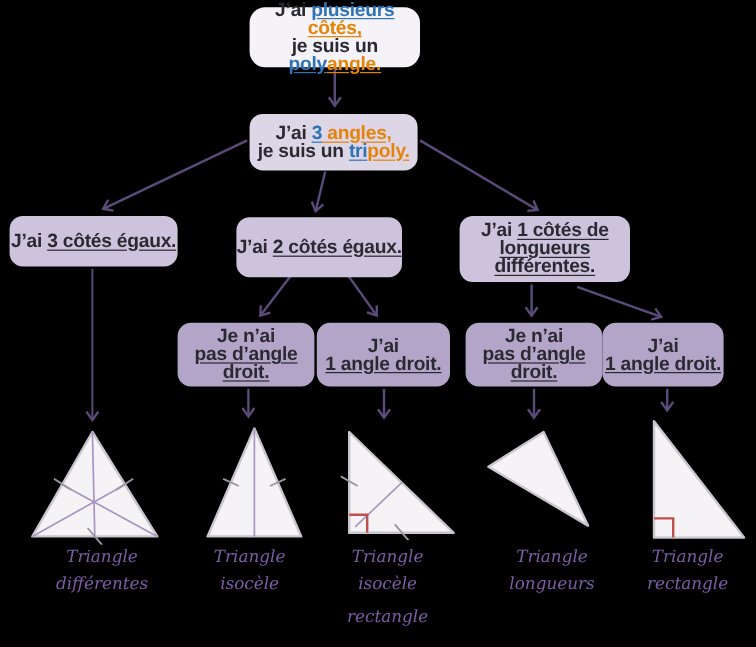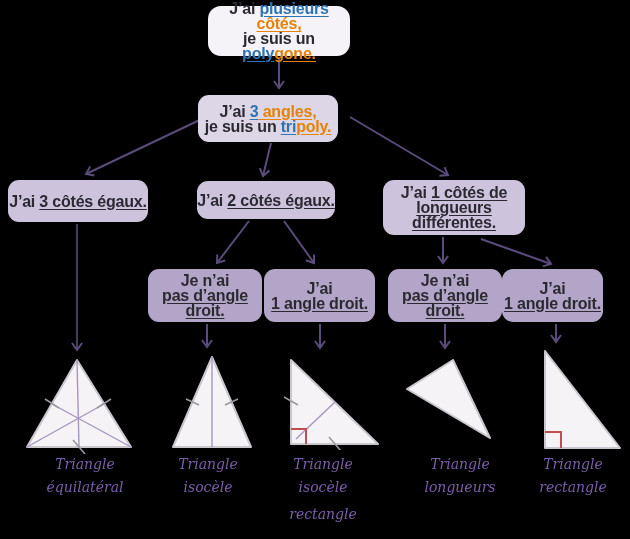--- a/index.html
+++ b/index.html
@@ -4,23 +4,23 @@
 <style>
   html,body{margin:0;padding:0;background:#000;}
   #canvas{position:relative;width:630px;height:539px;background:var(--background,#000);
           font-family:"Liberation Sans",sans-serif;overflow:hidden;}
   .overlay{position:absolute;left:0;top:0;}
   .node{position:absolute;border-radius:11px;display:flex;flex-direction:column;
         justify-content:center;align-items:center;text-align:center;
         font-weight:bold;font-size:16px;line-height:15px;letter-spacing:-0.2px;
         color:var(--text-dark,#2b2a33);}
   .top-node{left:208px;top:6px;width:142px;height:50px;background:var(--box-top-bg,#f5f3f7);border-radius:13px;}
-  .l2-node{left:198px;top:95px;width:140px;height:47px;background:var(--box-l2-bg,#dcd6e6);}
+  .l2-node{left:208px;top:95px;width:140px;height:47px;background:var(--box-l2-bg,#dcd6e6);}
   .l3a{left:8px;top:180px;width:140px;height:42px;background:var(--box-l3-bg,#cdc3dc);}
-  .l3b{left:197px;top:181px;width:138px;height:38px;background:var(--box-l3-bg,#cdc3dc);}
+  .l3b{left:197px;top:181px;width:138px;height:50px;background:var(--box-l3-bg,#cdc3dc);}
   .l3c{left:383px;top:180px;width:142px;height:55px;background:var(--box-l3-bg,#cdc3dc);}
   .l4{background:var(--box-l4-bg,#b2a5c7);}
   .l4a{left:148px;top:269px;width:114px;height:53px;}
   .l4b{left:264px;top:269px;width:111px;height:53px;}
   .l4c{left:388px;top:269px;width:114px;height:53px;}
   .l4d{left:502px;top:269px;width:101px;height:53px;}
   .u{text-decoration:underline;text-underline-offset:2px;}
   .blue{color:var(--text-blue,#2e74b5);}
   .orange{color:var(--text-orange,#e58308);}
   .fig{position:absolute;}
@@ -56,21 +56,21 @@
       <line x1="481" y1="239" x2="551" y2="264" marker-end="url(#ah)"></line>
       <line x1="207" y1="324" x2="207" y2="347" marker-end="url(#ah)"></line>
       <line x1="320" y1="324" x2="320" y2="348" marker-end="url(#ah)"></line>
       <line x1="445" y1="324" x2="445" y2="348" marker-end="url(#ah)"></line>
       <line x1="556" y1="324" x2="556" y2="342" marker-end="url(#ah)"></line>
     </g>
   </svg>
 
   <div class="node top-node">
     <div><span>J’ai </span><span class="blue u">plusieurs</span><span class="orange u"> côtés,</span></div>
-    <div><span>je suis un </span><span class="blue u">poly</span><span class="orange u">gone.</span></div>
+    <div><span>je suis un </span><span class="blue u">poly</span><span class="orange u">angle.</span></div>
   </div>
 
   <div class="node l2-node">
     <div><span>J’ai </span><span class="blue u">3</span><span class="orange u"> angles,</span></div>
     <div><span>je suis un </span><span class="blue u">tri</span><span class="orange u">poly.</span></div>
   </div>
 
   <div class="node l3a">
     <div><span>J’ai </span><span class="u">3 côtés égaux.</span></div>
   </div>
@@ -136,21 +136,21 @@
     <polygon points="55,8 9,37 92,86" fill="var(--triangle-fill,#f5f3f5)" stroke="var(--triangle-stroke,#cac6ce)" stroke-width="2" stroke-linejoin="round"></polygon>
   </svg>
 
   <svg class="fig" style="left:538px;top:346px;" width="88" height="108">
     <polygon points="7,5 7,102 82,102" fill="var(--triangle-fill,#f5f3f5)" stroke="var(--triangle-stroke,#cac6ce)" stroke-width="2" stroke-linejoin="round"></polygon>
     <polyline points="7,86 23,86 23,102" fill="none" stroke="var(--right-angle,#c0504d)" stroke-width="2"></polyline>
   </svg>
 
   <div class="figlabel lab1">
     <div>Triangle</div>
-    <div>équilatéral</div>
+    <div>différentes</div>
   </div>
   <div class="figlabel lab2">
     <div>Triangle</div>
     <div>isocèle</div>
   </div>
   <div class="figlabel lab3">
     <div>Triangle</div>
     <div>isocèle</div>
     <div class="l3line">rectangle</div>
   </div>

